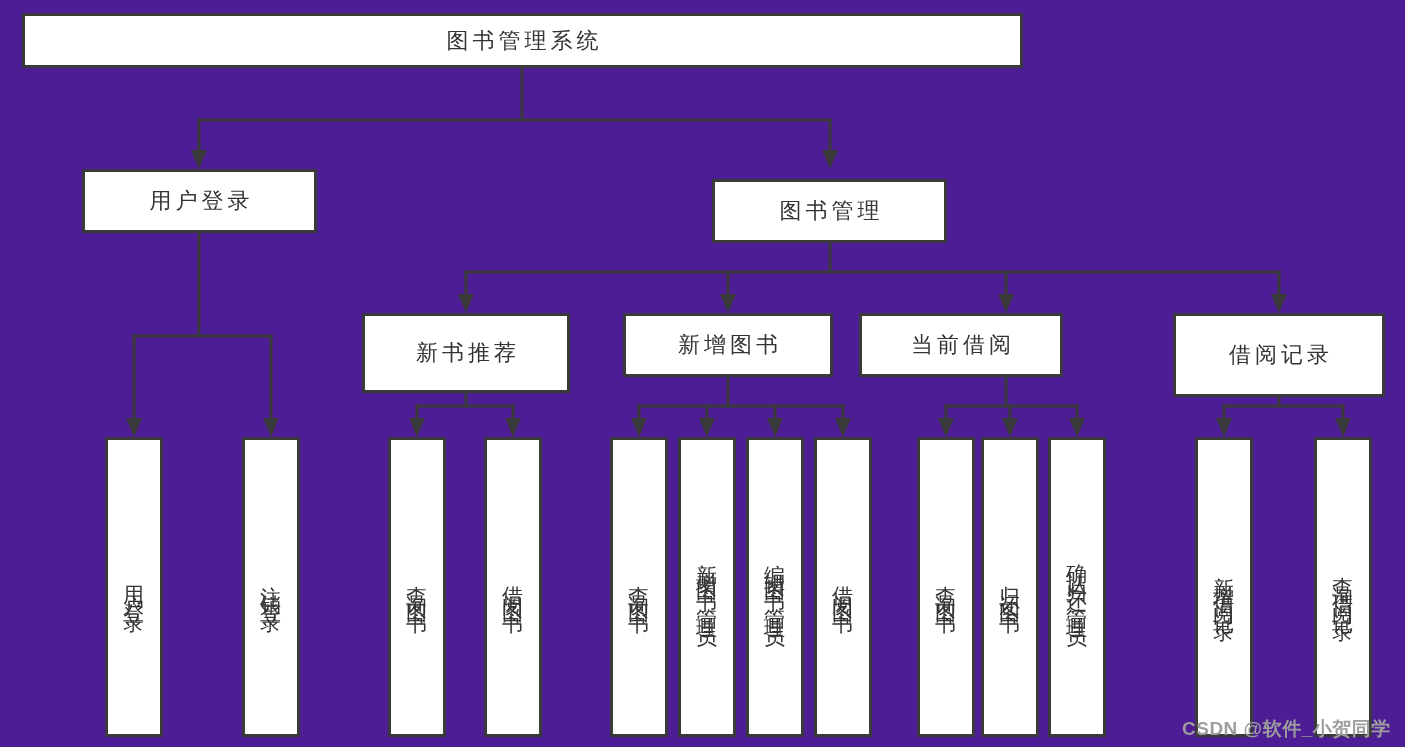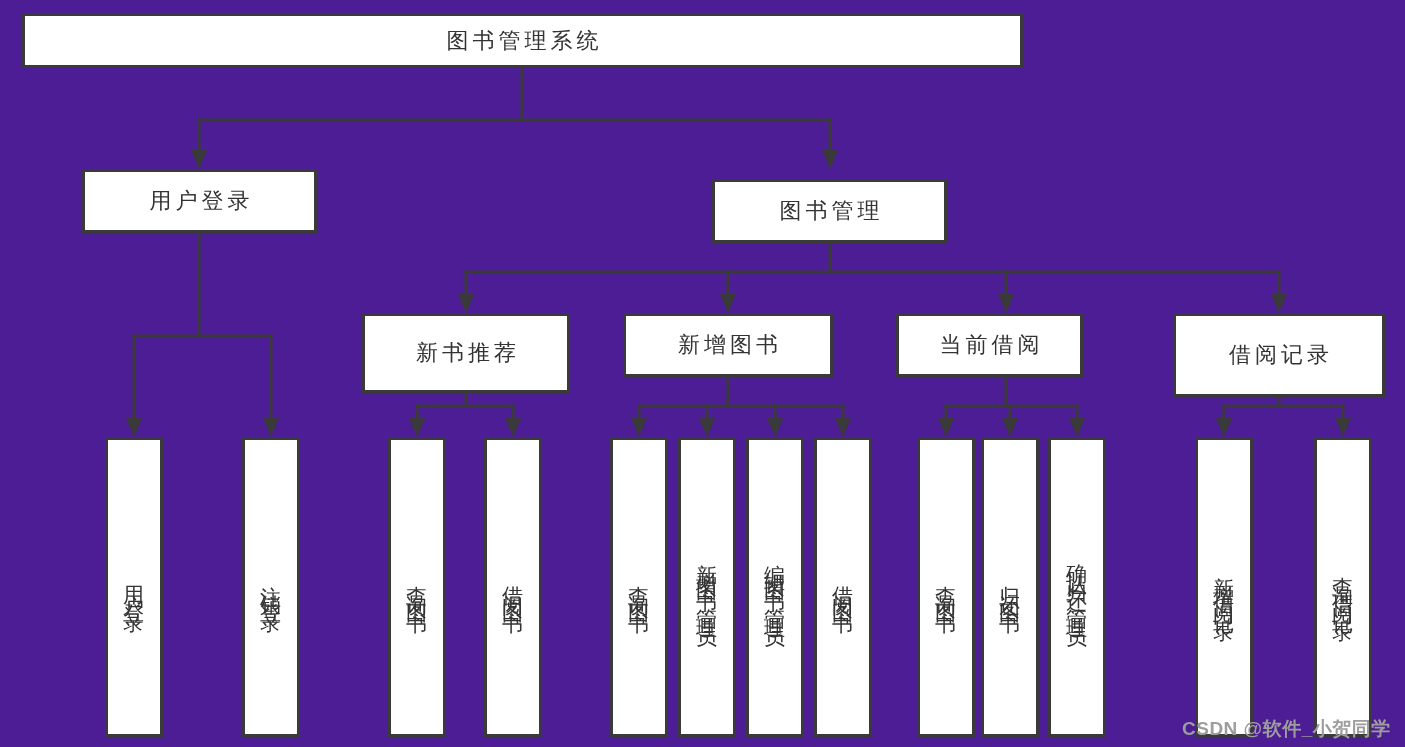--- a/index.html
+++ b/index.html
@@ -96,21 +96,21 @@
   <div class="node h-node" style="left:712px;top:179px;width:235px;height:64px">
     <span class="lbl">图书管理</span>
   </div>
 
   <div class="node h-node" style="left:362px;top:313px;width:208px;height:80px">
     <span class="lbl">新书推荐</span>
   </div>
   <div class="node h-node" style="left:623px;top:313px;width:210px;height:64px">
     <span class="lbl">新增图书</span>
   </div>
-  <div class="node h-node" style="left:896px;top:313px;width:187px;height:64px">
+  <div class="node h-node" style="left:859px;top:313px;width:204px;height:64px">
     <span class="lbl">当前借阅</span>
   </div>
   <div class="node h-node" style="left:1173px;top:313px;width:212px;height:84px">
     <span class="lbl">借阅记录</span>
   </div>
 
   <div class="node v-node" style="left:105px;top:437px;width:58px;height:300px">
     <span>用户登录</span>
   </div>
   <div class="node v-node" style="left:242px;top:437px;width:58px;height:300px">

